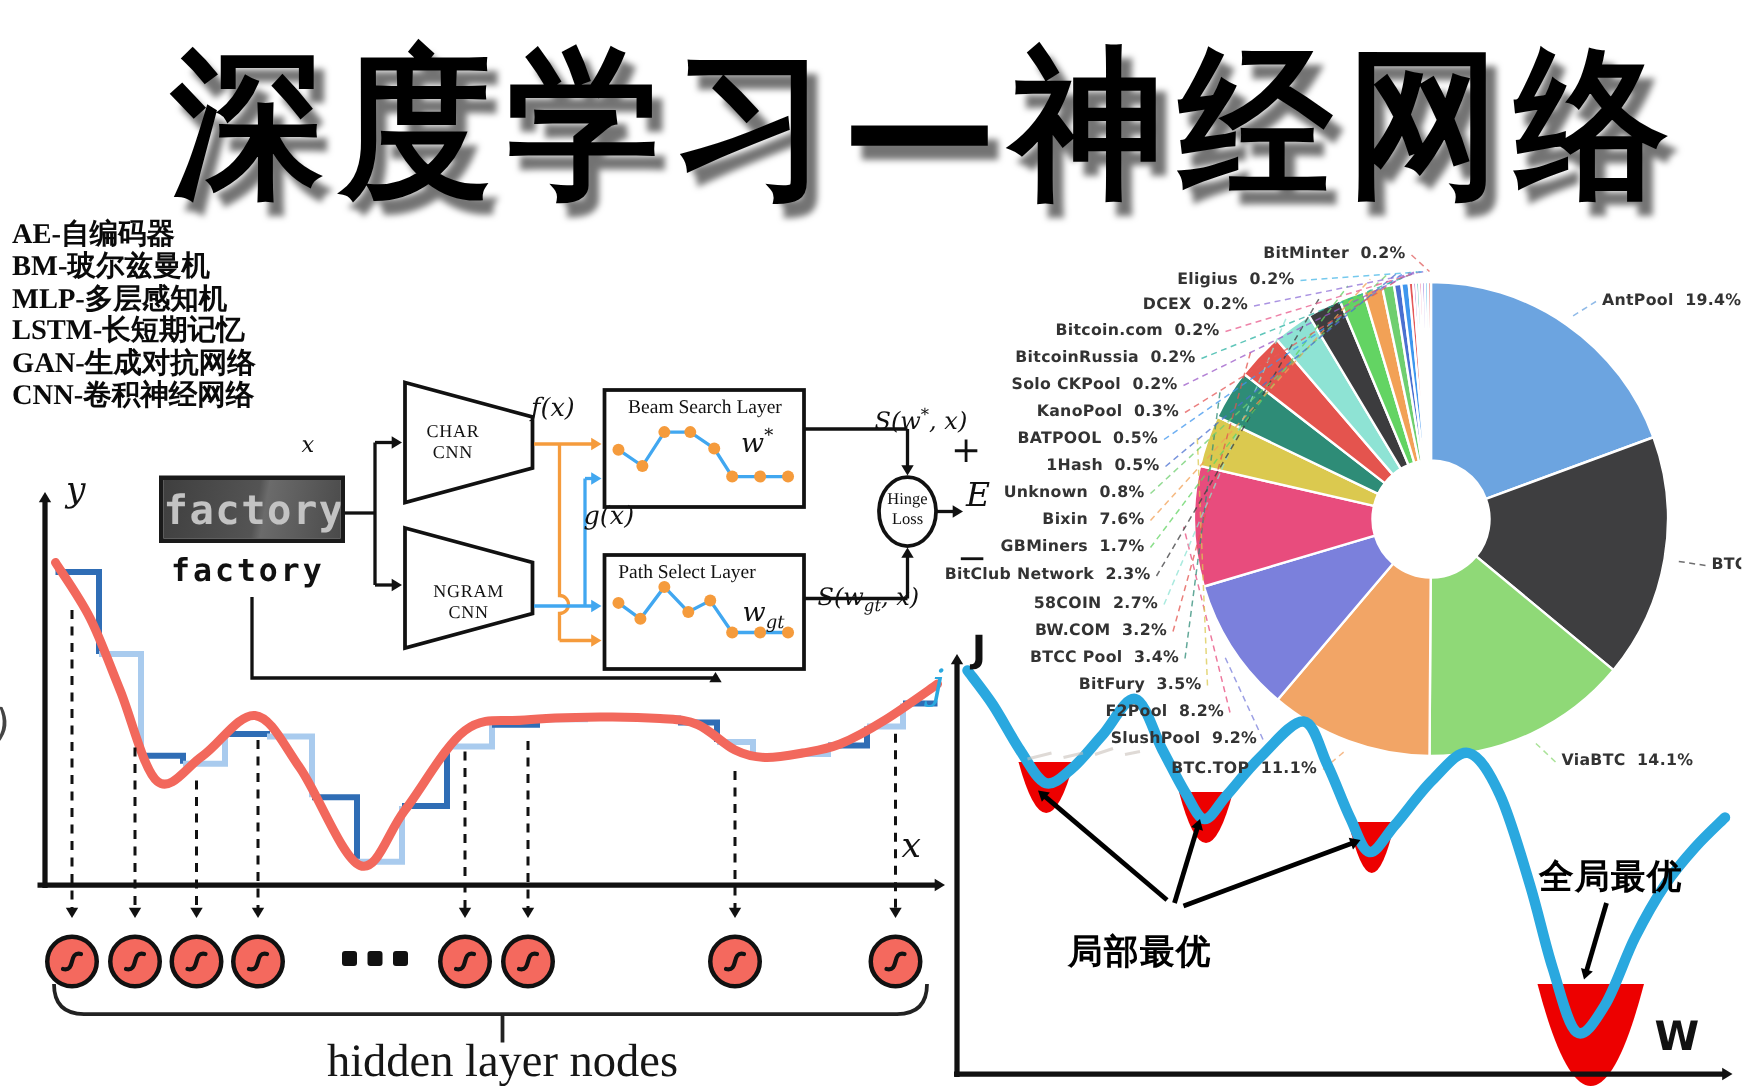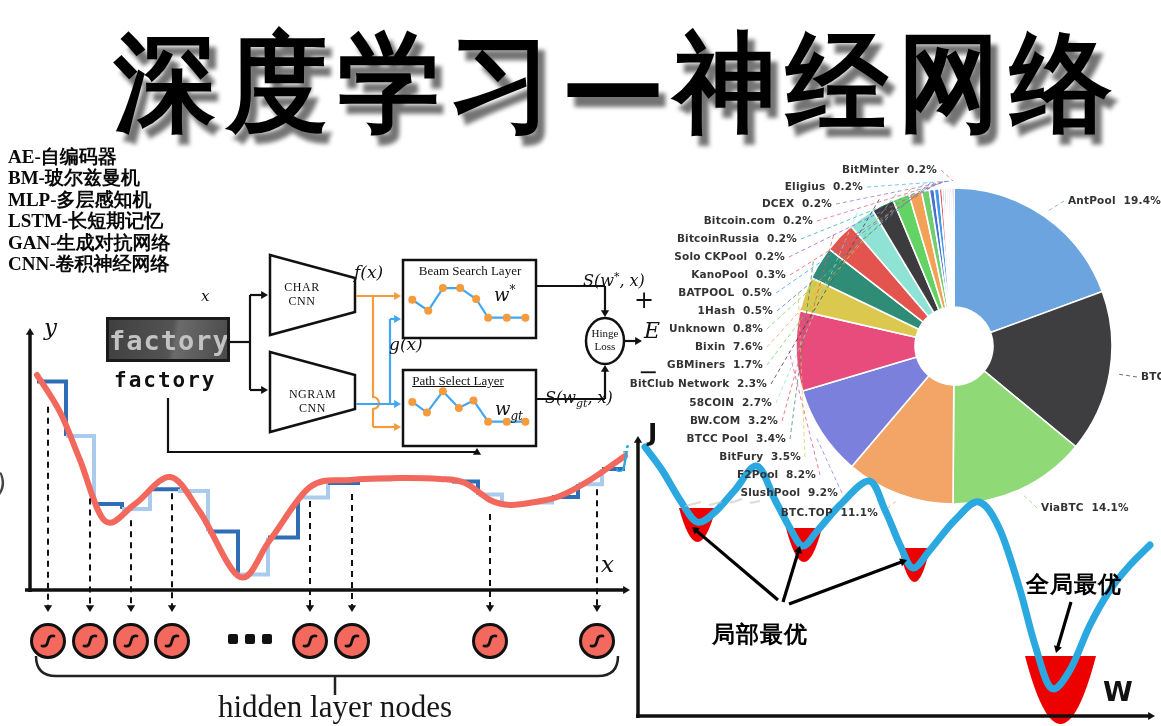--- a/index.html
+++ b/index.html
@@ -283,21 +283,21 @@
     <div>CHAR</div>
     <div>CNN</div>
   </div>
   <div class="abs trap-label" style="left:270px;top:387px;width:85px;">
     <div>NGRAM</div>
     <div>CNN</div>
   </div>
   <div class="abs serifit" style="left:354px;top:262px;font-size:17px;">f(x)</div>
   <div class="abs serifit" style="left:389px;top:334px;font-size:17px;">g(x)</div>
   <div class="abs box-title" style="left:405px;top:263px;width:130px;">Beam Search Layer</div>
-  <div class="abs box-title" style="left:405px;top:373px;width:106px;text-decoration:underline;">Path Select Layer</div>
+  <div class="abs box-title" style="left:405px;top:373px;width:106px;">Path Select Layer</div>
   <div class="abs serifit" style="left:494px;top:283px;font-size:18px;"><span>w</span><sup style="font-size:12px;">*</sup></div>
   <div class="abs serifit" style="left:495px;top:398px;font-size:18px;"><span>w</span><sub style="font-size:12px;">gt</sub></div>
   <div class="abs serifit" style="left:547px;top:270px;font-size:16px;margin-left:36px;"><span>S(w</span><sup style="font-size:11px;">*</sup><span>, x)</span></div>
   <div class="abs serifit" style="left:545px;top:388px;font-size:16px;"><span>S(w</span><sub style="font-size:11px;">gt</sub><span>, x)</span></div>
   <div class="abs" style="left:634px;top:286px;font-size:24px;color:#111;font-family:'DejaVu Serif',serif;">+</div>
   <div class="abs" style="left:638px;top:358px;font-size:24px;color:#111;font-family:'DejaVu Serif',serif;">−</div>
   <div class="abs hinge-label">
     <div>Hinge</div>
     <div>Loss</div>
   </div>

